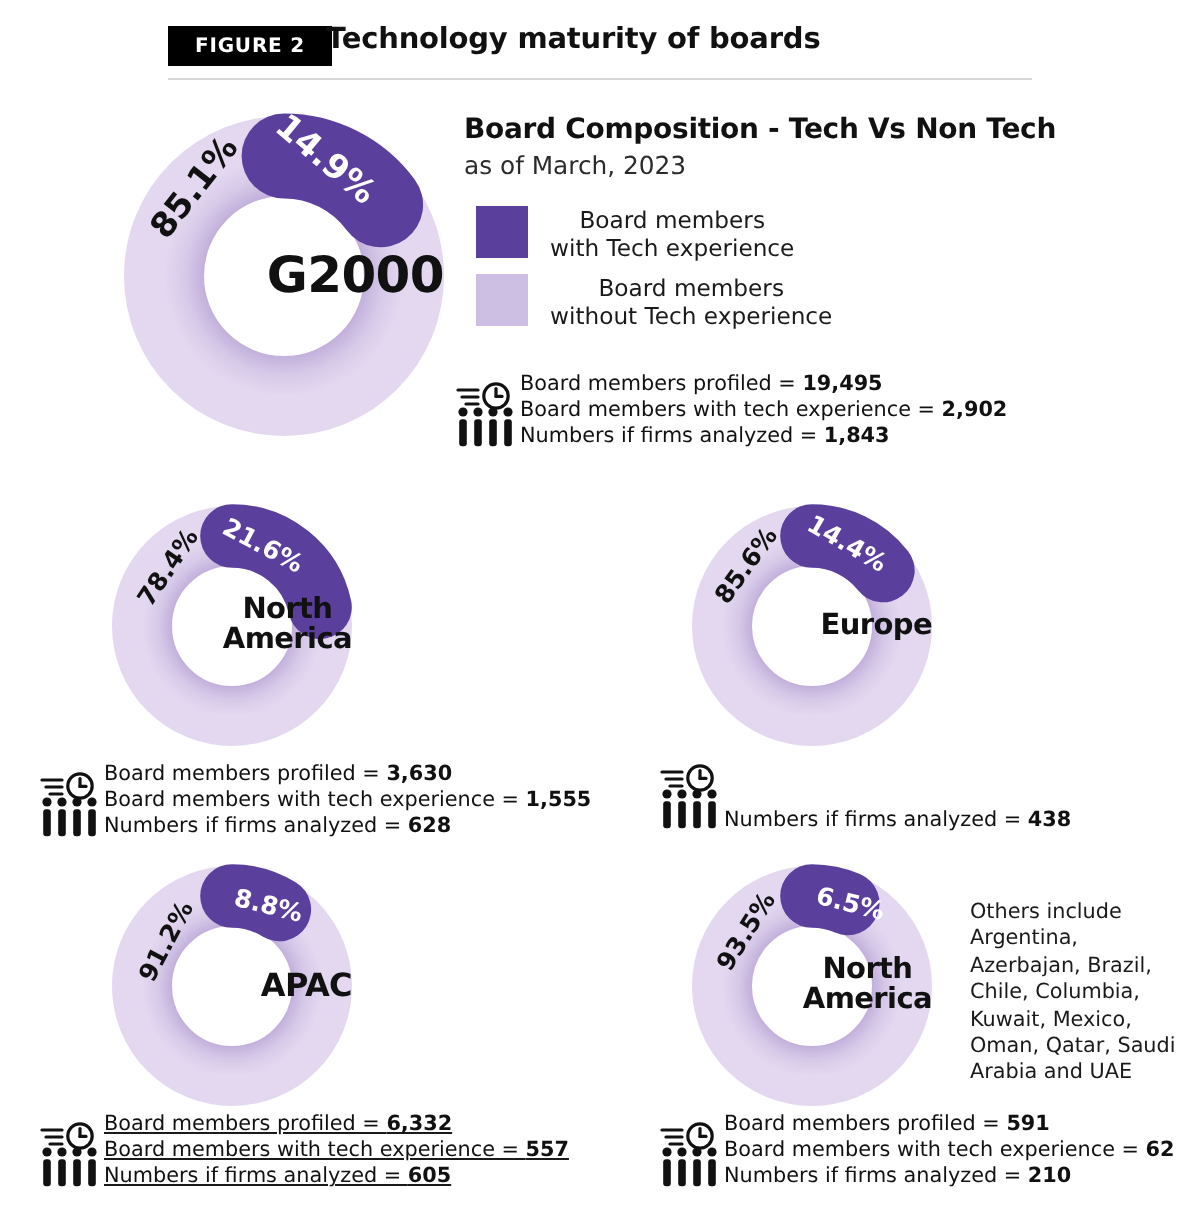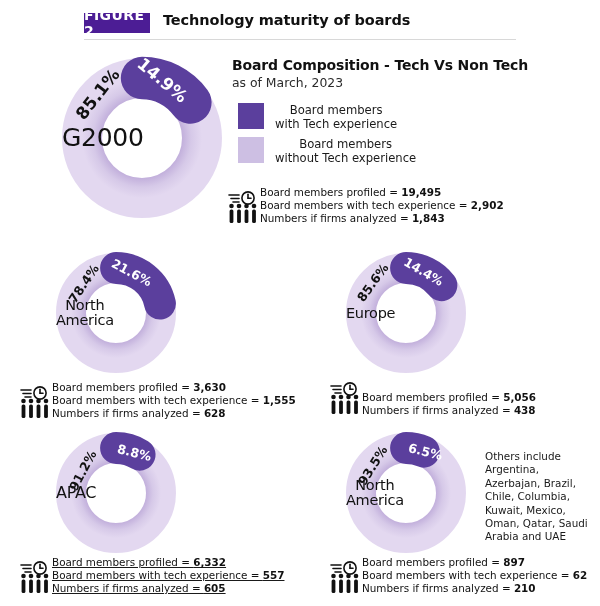--- a/index.html
+++ b/index.html
@@ -19,24 +19,24 @@
   
   .header {
     position: absolute;
     left: 0; top: 0;
     width: 600px;
     height: 46px;
   }
   .fig-badge {
     position: absolute;
     left: 84px; top: 13px;
-    width: 66px; height: 20px;
-    background: #4c1d95;
+    width: 82px; height: 20px;
+    background: #000000;
     color: #ffffff;
-    font-size: 14px;
+    font-size: 10px;
     font-weight: bold;
     letter-spacing: 0.4px;
     display: flex;
     align-items: center;
     justify-content: center;
   }
   .fig-title {
     position: absolute;
     left: 163px; top: 12px;
     font-size: 14.5px;
@@ -57,23 +57,23 @@
     position: absolute;
   }
   .donut svg { display: block; overflow: visible; }
 
   .donut-center {
     position: absolute;
     left: 0; top: 0;
     width: 100%; height: 100%;
     display: flex;
     align-items: center;
-    justify-content: flex-start;
+    justify-content: flex-end;
     text-align: center;
-    font-weight: normal;
+    font-weight: bold;
     color: #111111;
     line-height: 1.02;
     letter-spacing: -0.3px;
     pointer-events: none;
   }
 
   .pct {
     position: absolute;
     font-weight: bold;
     white-space: nowrap;
@@ -359,21 +359,20 @@
             <rect x="9.1" y="6.6" width="3.8" height="13.5" rx="1.5"></rect>
             <circle cx="18.5" cy="3" r="2.3"></circle>
             <rect x="16.6" y="6.6" width="3.8" height="13.5" rx="1.5"></rect>
             <circle cx="26" cy="3" r="2.3"></circle>
             <rect x="24.1" y="6.6" width="3.8" height="13.5" rx="1.5"></rect>
           </g>
         </svg>
     </span>
   </div>
   <div class="stats-lines">
-    <div><span>Board members profiled = </span><b>5,056</b></div>
     <div><span>Numbers if firms analyzed = </span><b>438</b></div>
   </div>
 </div>
 
 <div class="stats" style="left:20px; top:556px;text-decoration:underline;">
   <div class="stats-icons">
     <span class="icon-gauge">
       <svg width="32" height="14" viewBox="0 0 32 14">
           <g stroke="#111" stroke-width="1.6" fill="none" stroke-linecap="round">
             <line x1="1" y1="4" x2="11" y2="4"></line>
@@ -430,19 +429,19 @@
             <rect x="9.1" y="6.6" width="3.8" height="13.5" rx="1.5"></rect>
             <circle cx="18.5" cy="3" r="2.3"></circle>
             <rect x="16.6" y="6.6" width="3.8" height="13.5" rx="1.5"></rect>
             <circle cx="26" cy="3" r="2.3"></circle>
             <rect x="24.1" y="6.6" width="3.8" height="13.5" rx="1.5"></rect>
           </g>
         </svg>
     </span>
   </div>
   <div class="stats-lines">
-    <div><span>Board members profiled = </span><b>897</b></div>
+    <div><span>Board members profiled = </span><b>591</b></div>
     <div><span>Board members with tech experience = </span><b>62</b></div>
     <div><span>Numbers if firms analyzed = </span><b>210</b></div>
   </div>
 </div>
 
 <div class="others-note">Others include Argentina, Azerbajan, Brazil, Chile, Columbia, Kuwait, Mexico, Oman, Qatar, Saudi Arabia and UAE</div>
 
 </body></html>

